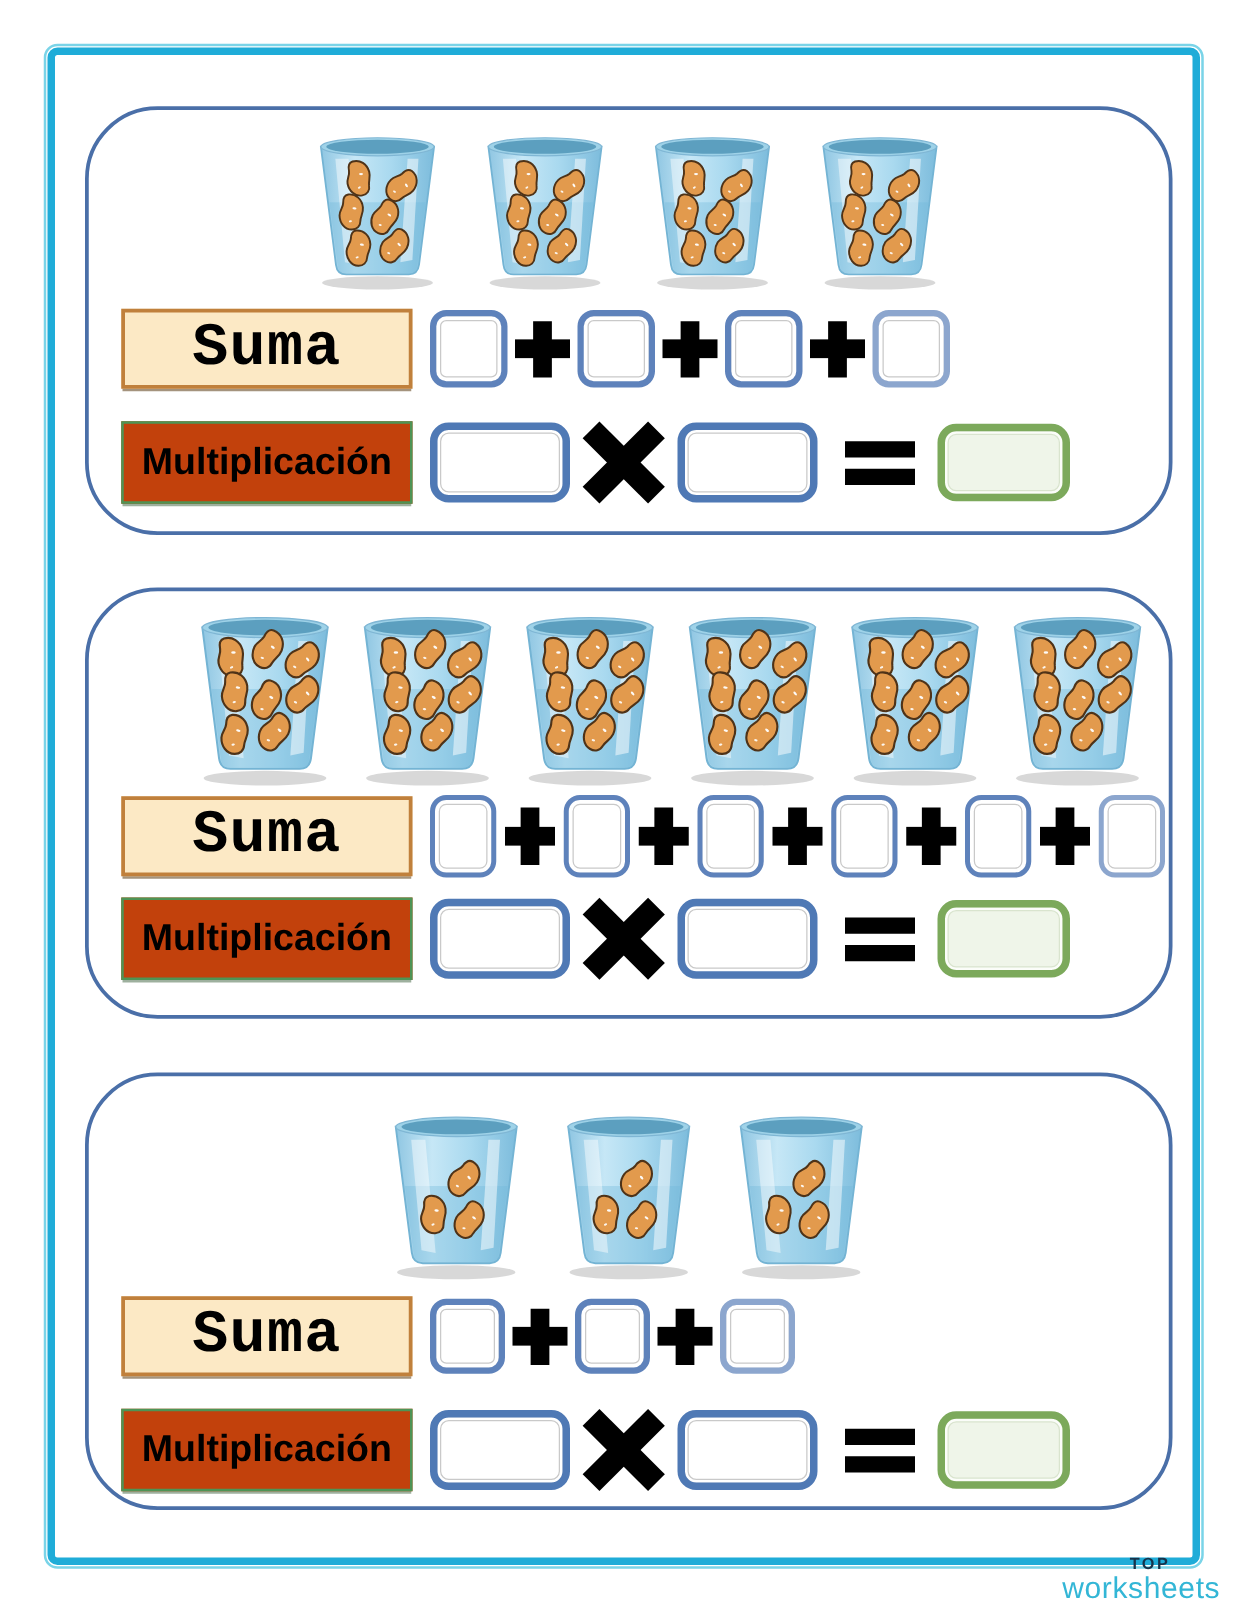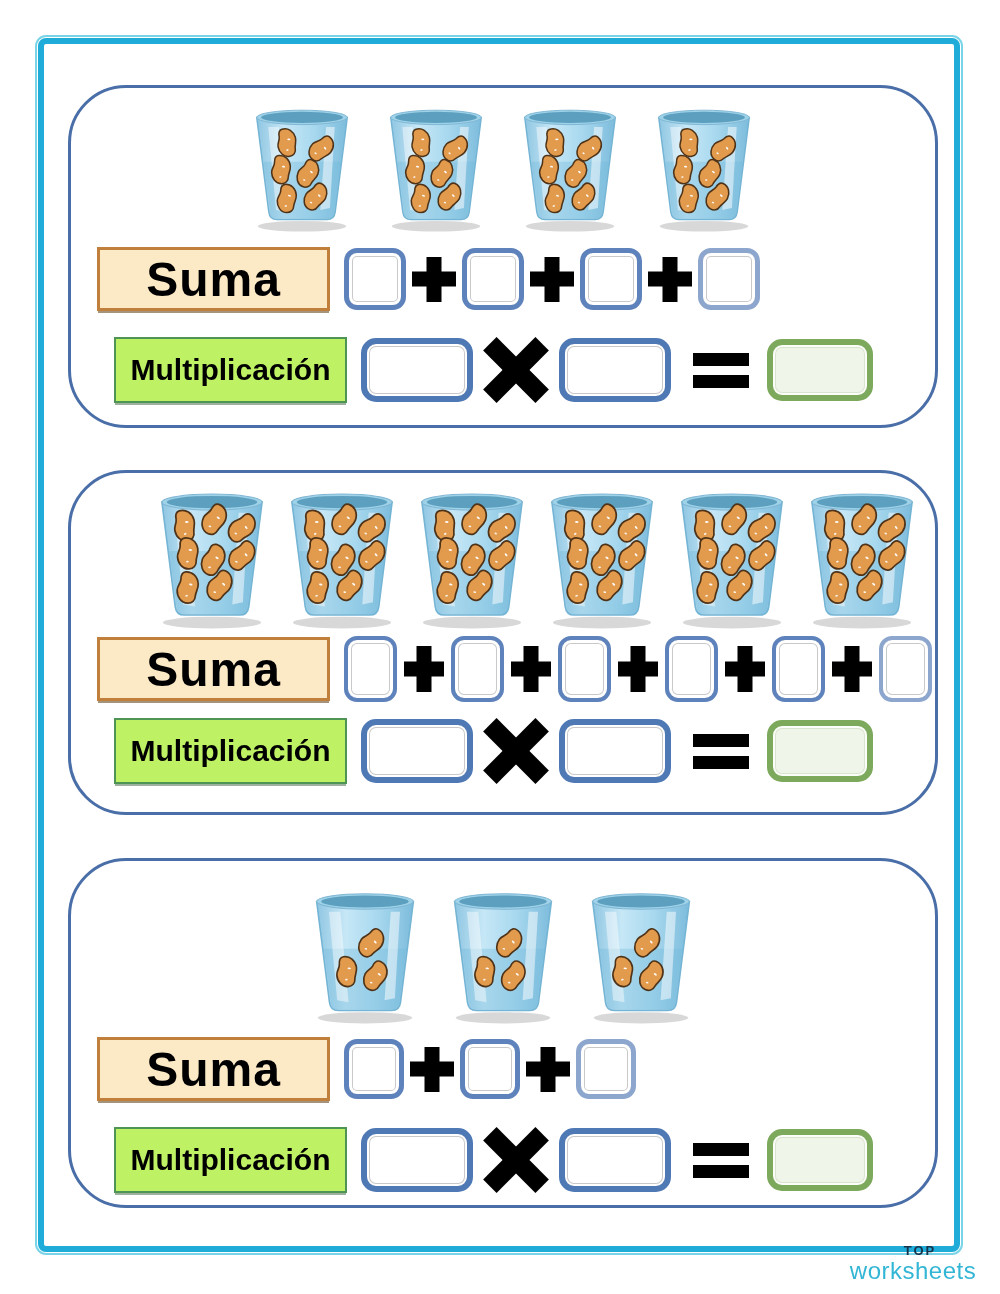--- a/index.html
+++ b/index.html
@@ -37,26 +37,26 @@
   .s2 .mult-row{margin-top:16px;}
 
   .label-box{
     box-sizing:border-box;width:233px;flex:0 0 233px;display:flex;
     align-items:center;justify-content:center;color:#000;font-weight:bold;
   }
   .label-box.suma{
     height:64px;background:#FCE9C5;border:3px solid #C0803C;
     font-size:48px;letter-spacing:1px;
     box-shadow:0 3px 0 -1px rgba(90,58,18,0.55);
+    font-family:Liberation Mono, monospace;
   }
   .label-box.multi{
-    height:66px;background:#bef264;border:2px solid #4E9455;
+    height:66px;background:#c2410c;border:2px solid #4E9455;
     font-size:30px;
     box-shadow:0 3px 0 -1px rgba(40,80,40,0.45);
-    margin-left:17px;
   }
 
   .eq{display:flex;align-items:center;margin-left:14px;}
   .sum-eq{gap:6px;}
   .s2 .sum-eq{gap:7px;}
   .mult-eq{gap:12px;}
 
   .sum-box{
     box-sizing:border-box;background:#fff;border:5px solid #5E82BB;border-radius:13px;
     box-shadow:inset 0 0 0 3px #ffffff,inset 0 0 0 4px #c9c9c9;

